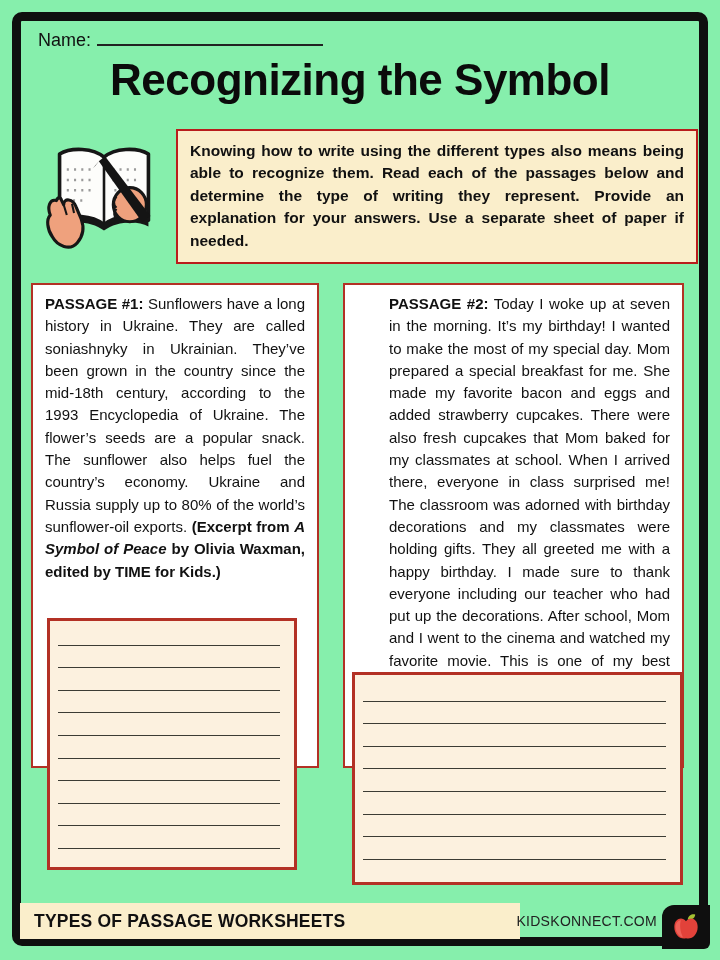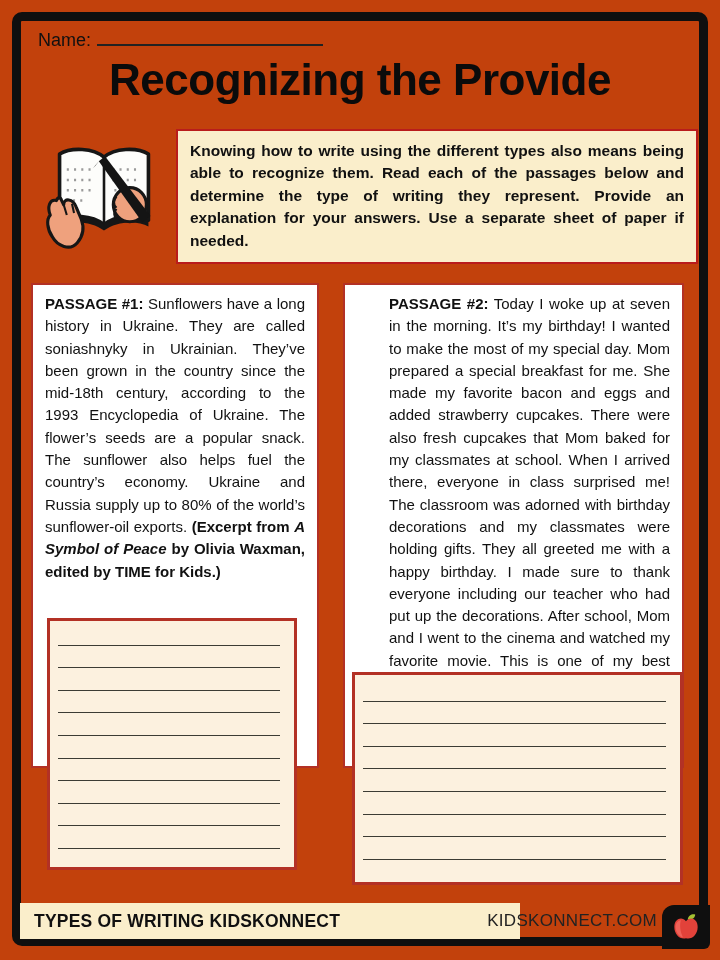--- a/index.html
+++ b/index.html
@@ -8,21 +8,21 @@
     --cream:#faeecb;
     --answer-bg:#fcf1df;
     --line:#3c3c34;
     --apple-red:#e2423a;
     --leaf-green:#a4c233;
     --skin:#efa17d;
   }
   *{margin:0;padding:0;box-sizing:border-box;}
   html,body{width:720px;height:960px;background:#fff;overflow:hidden;}
   body{font-family:"Liberation Sans","DejaVu Sans",sans-serif;color:#111;}
-  .page{position:relative;width:720px;height:960px;background:#c2410c;}
+  .page{position:relative;width:720px;height:960px;background:#86efac;}
   .page-border{position:absolute;left:12px;top:12px;width:696px;height:934px;
     border:9px solid var(--border-black);border-radius:10px;pointer-events:none;}
   
   .name-row{position:absolute;left:38px;top:30px;font-size:18px;}
   .name-line{display:inline-block;width:226px;height:14px;margin-left:6px;
     border-bottom:2px solid #222;vertical-align:baseline;}
   
   .page-title{position:absolute;left:0;right:0;top:58px;text-align:center;
     font-size:44px;font-weight:bold;letter-spacing:-0.5px;line-height:1;color:#0b0b0b;}
   
@@ -42,37 +42,37 @@
     border:3px solid var(--accent-red);padding:2px 14px 0 8px;}
   .answer-1{left:14px;top:333px;width:250px;height:252px;}
   .answer-2{left:7px;top:387px;width:331px;height:213px;padding-top:4px;}
   .answer-line{height:22.6px;border-bottom:1.6px solid var(--line);}
   
   .footer-strip{position:absolute;left:20px;top:903px;width:500px;height:36px;
     background:var(--cream);display:flex;align-items:center;padding-left:14px;
     font-weight:bold;font-size:17.5px;letter-spacing:0.2px;color:#101010;}
   .footer-site{position:absolute;left:523px;top:903px;width:134px;height:36px;
     display:flex;align-items:center;justify-content:flex-end;
-    font-size:17px;color:#222;letter-spacing:0.3px;text-decoration:none;}
+    font-size:14px;color:#222;letter-spacing:0.3px;text-decoration:none;}
   .apple-badge{position:absolute;left:662px;top:905px;width:48px;height:44px;
     background:var(--border-black);border-radius:12px 0 6px 0;
     display:flex;align-items:center;justify-content:center;}
 </style>
 </head>
 <body>
 
 <div class="page">
 
   <div class="page-border"></div>
 
   <div class="name-row">
     <span>Name:</span><span class="name-line"></span>
   </div>
 
-  <div class="page-title">Recognizing the Provide</div>
+  <div class="page-title">Recognizing the Symbol</div>
 
   <div class="icon-box">
     <svg viewBox="0 0 120 115" width="124" height="120">
 
       <path d="M60 18 C50 9 28 8 17 15 L17 79 C28 73 48 74 60 83 C72 74 92 73 103 79 L103 15 C92 8 70 9 60 18 Z" fill="#fdfdfb" stroke="#161616" stroke-width="3.5" stroke-linejoin="round"></path>
       <path d="M60 18 L60 83" stroke="#161616" stroke-width="2.5" fill="none"></path>
       <path d="M17 79 C28 73 48 74 60 83 C72 74 92 73 103 79 L103 85 C92 79 72 80 60 89 C48 80 28 79 17 85 Z" fill="#161616"></path>
       <g stroke="#9a9a9a" stroke-width="2.4" stroke-dasharray="2 5" fill="none">
         <path d="M24 30 H52"></path>
           <path d="M24 40 H52"></path>
@@ -122,21 +122,21 @@
         <div class="answer-line"></div>
         <div class="answer-line"></div>
         <div class="answer-line"></div>
         <div class="answer-line"></div>
         <div class="answer-line"></div>
         <div class="answer-line"></div>
       </div>
   </section>
 
   <div class="footer-strip">
-    <span>TYPES OF WRITING KIDSKONNECT</span>
+    <span>TYPES OF PASSAGE WORKSHEETS</span>
   </div>
 
   <a class="footer-site">KIDSKONNECT.COM</a>
 
   <div class="apple-badge">
     <svg viewBox="0 0 36 36" width="30" height="30">
       <path d="M20 9 C21 3 26 2 29 3 C29 7 25 10 20 9 Z" fill="var(--leaf-green)"></path>
       <path d="M18 11 C13 5 4 8 4 18 C4 27 11 33.5 18 31.5 C25 33.5 32 27 32 18 C32 8 23 5 18 11 Z" fill="var(--apple-red)"></path>
       <path d="M12 10 C7 10.5 5.5 15 5.5 18 C5.5 24 9.5 29.5 14.5 30.5 C11 24.5 10 14.5 12 10 Z" fill="#ee6158"></path>
     </svg>

